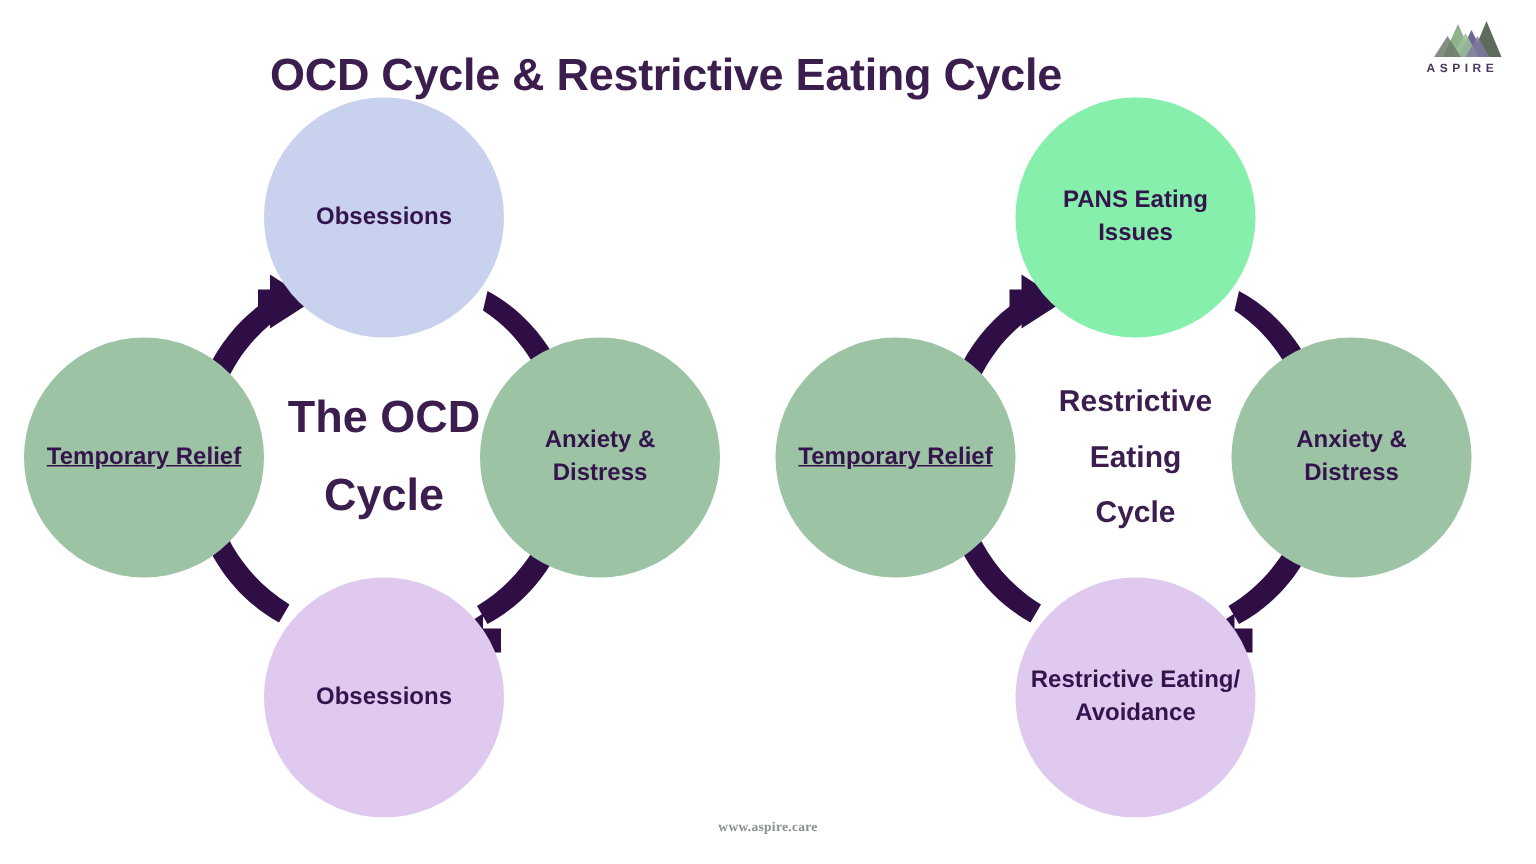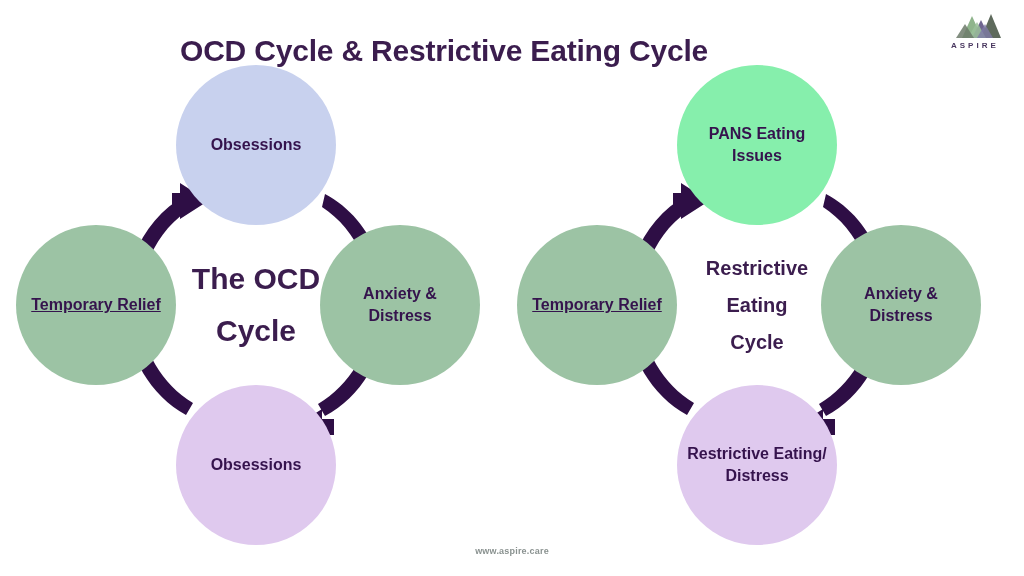--- a/index.html
+++ b/index.html
@@ -134,20 +134,21 @@
   #footer-url {
     position: absolute;
     left: 0;
     bottom: 20px;
     width: 1024px;
     text-align: center;
     font-size: 9px;
     font-weight: bold;
     color: #8A9290;
     letter-spacing: 0.2px;
+    font-family: Liberation Serif, serif;
   }
 </style>
 </head>
 <body>
 
 <div id="canvas">
 
   <div id="page-title">OCD Cycle &amp; Restrictive Eating Cycle</div>
 
   <div id="logo">
@@ -206,21 +207,21 @@
       <polygon fill="#2E0E45" points="38,144 58,172 44,172 44,182 28,182 28,172 18,172"></polygon>
     </svg>
 
     <div class="node node-top fill-periwinkle" style="background: #86efac;">
       <span>PANS Eating Issues</span>
     </div>
     <div class="node node-right fill-sage" style="background: rgb(156, 195, 164);">
       <span>Anxiety &amp; Distress</span>
     </div>
     <div class="node node-bottom fill-lilac" style="background: rgb(223, 201, 238);">
-      <span>Restrictive Eating/ Distress</span>
+      <span>Restrictive Eating/ Avoidance</span>
     </div>
     <div class="node node-left fill-sage" style="background: rgb(156, 195, 164);">
       <span>Temporary Relief</span>
     </div>
 
     <div class="center-label">Restrictive<br>Eating<br>Cycle</div>
   </div>
 
   <div id="footer-url">www.aspire.care</div>
 

